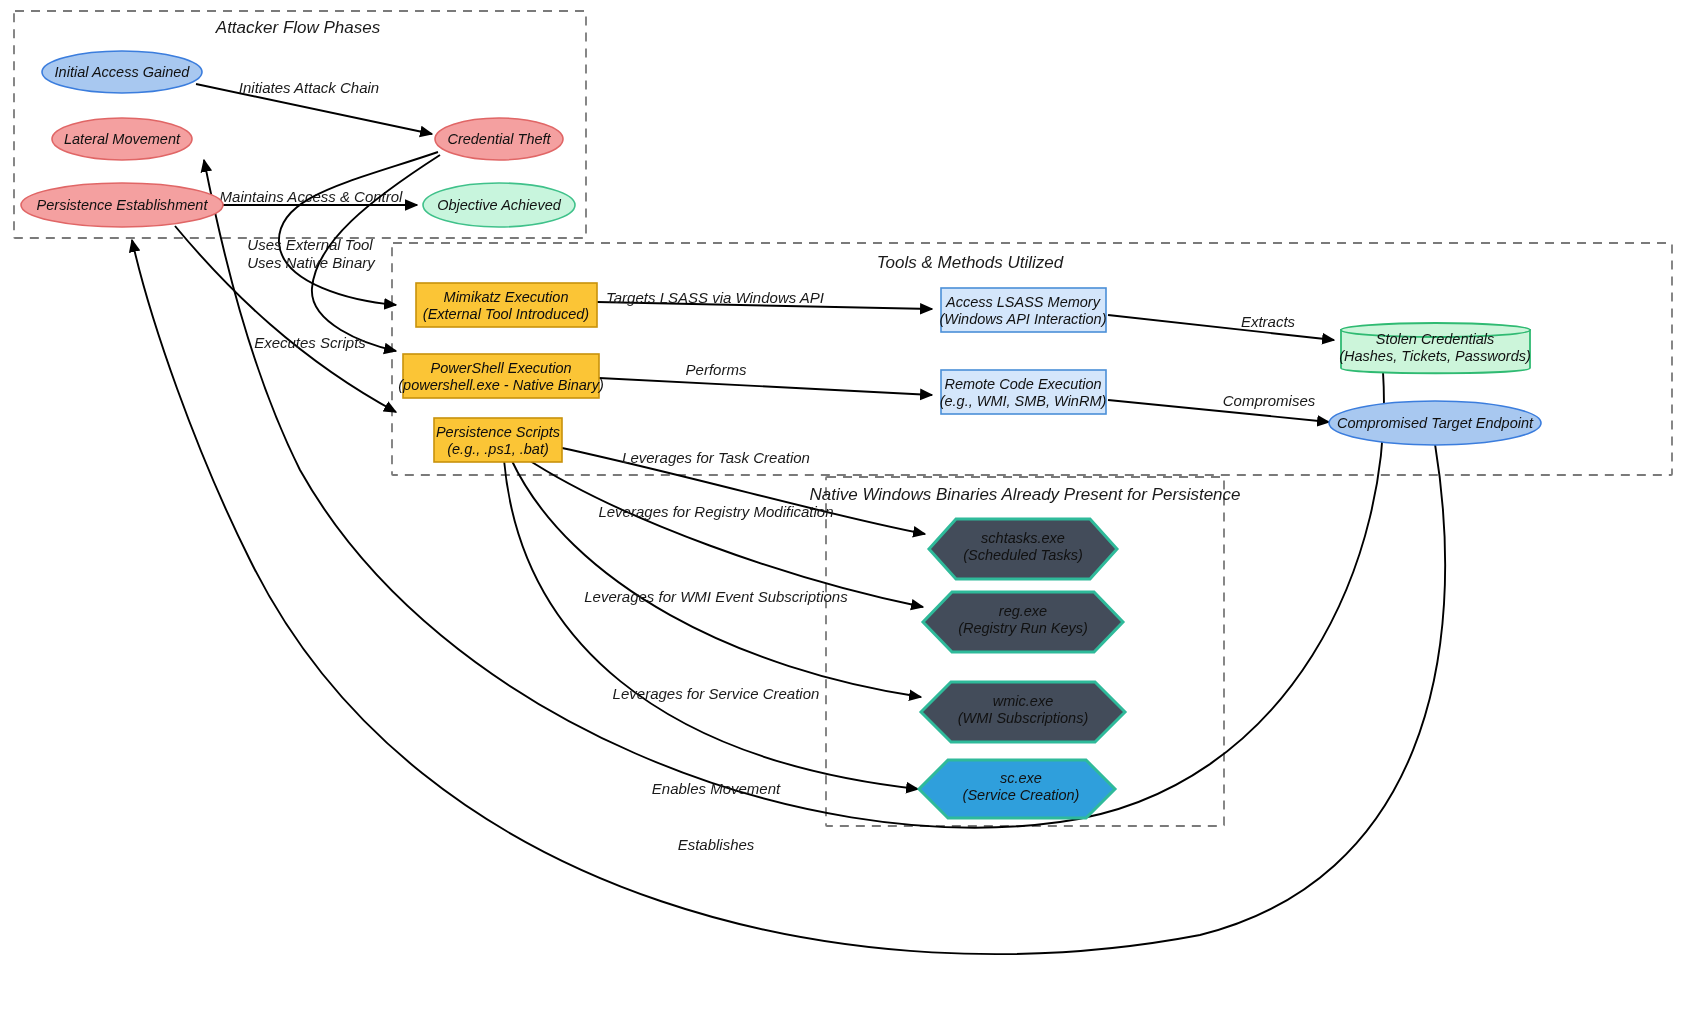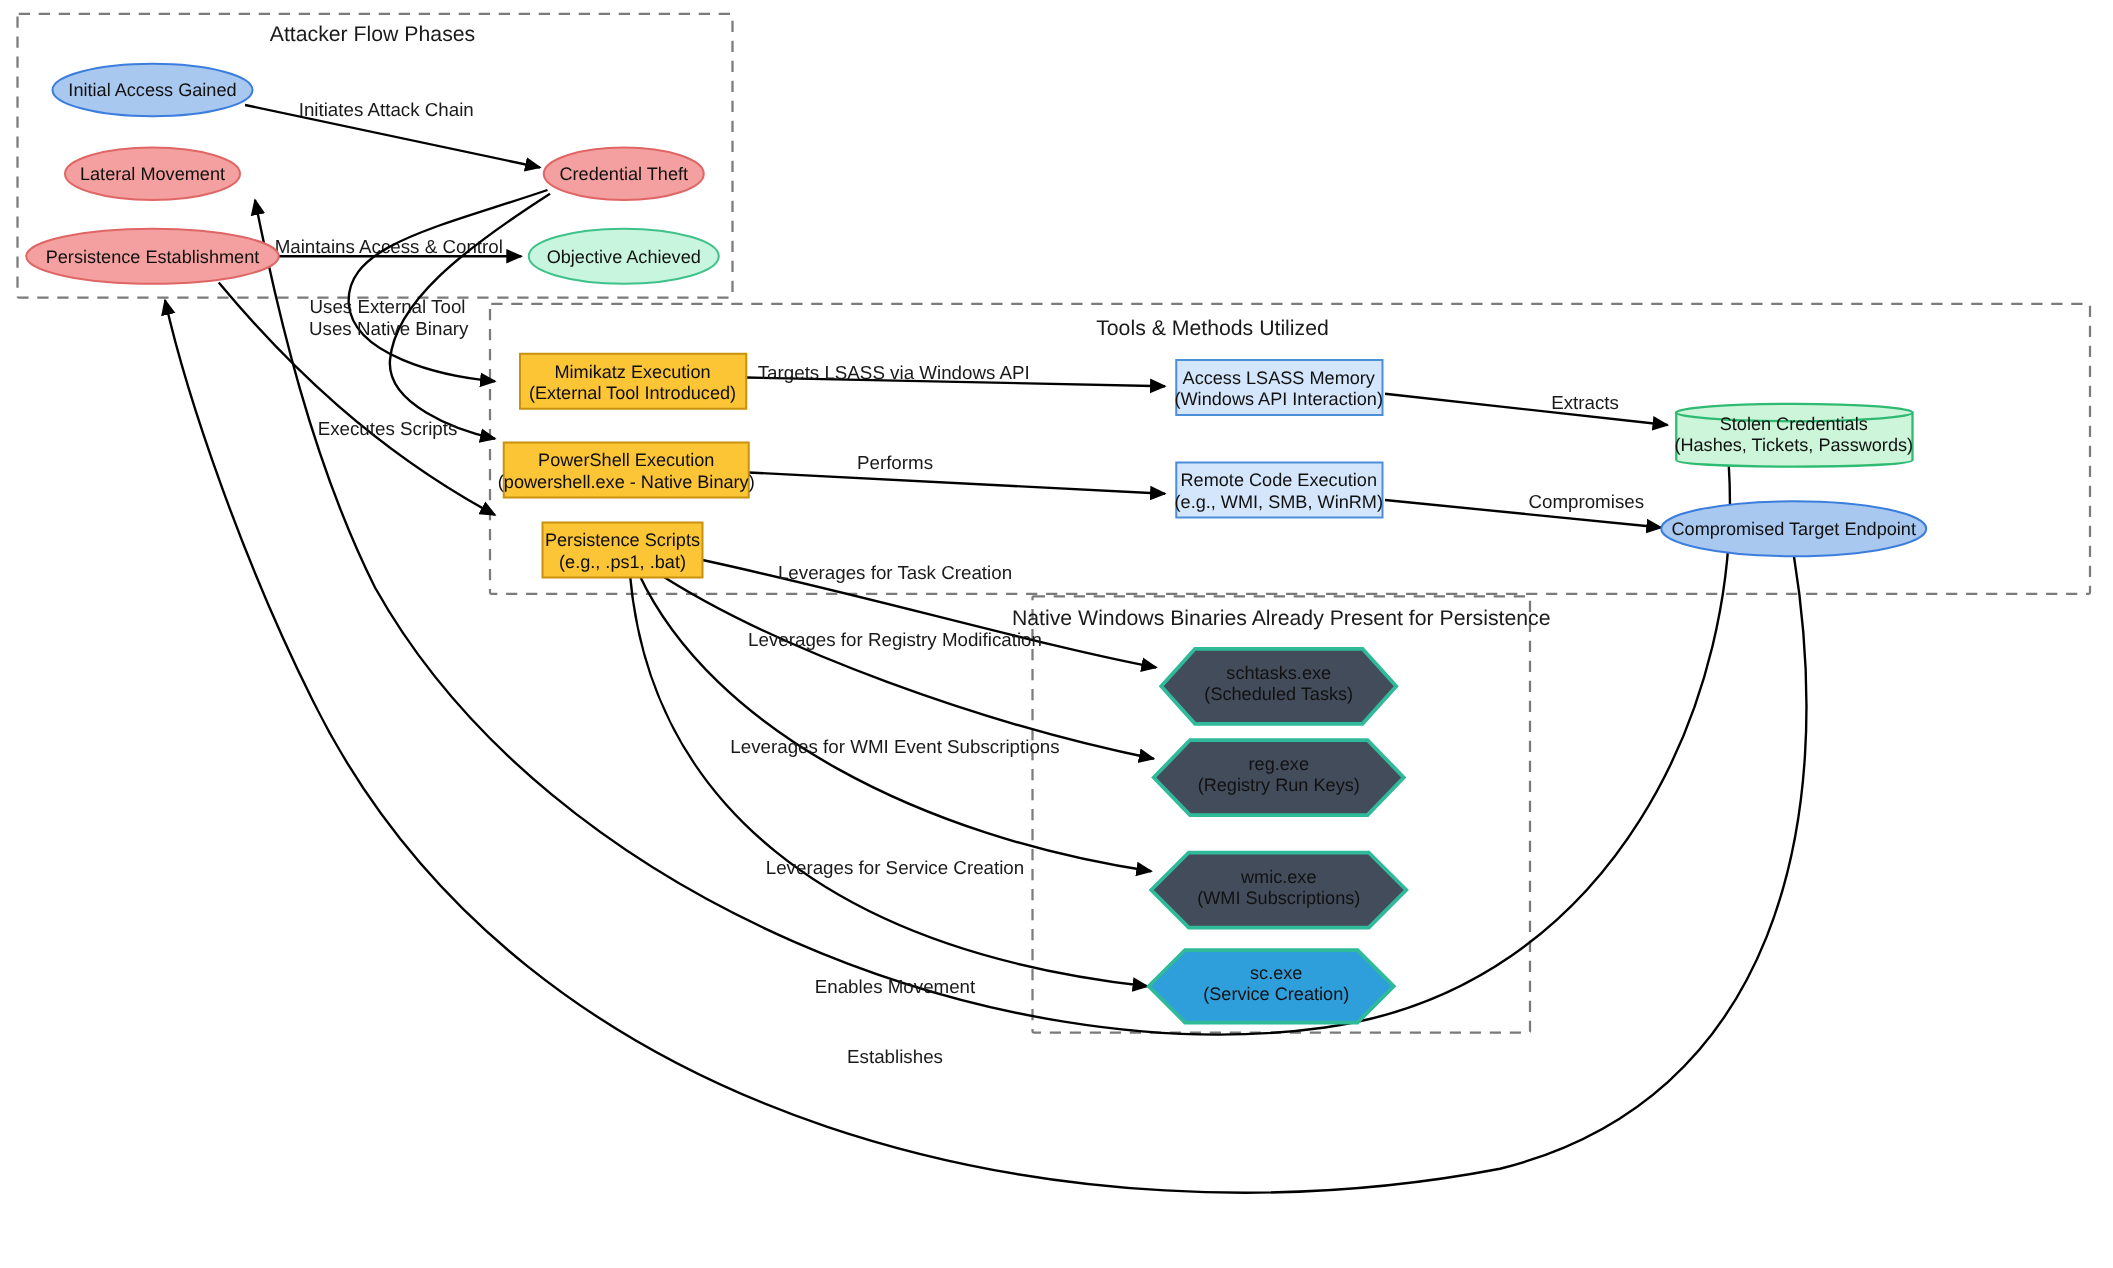--- a/index.html
+++ b/index.html
@@ -1,18 +1,18 @@
 <!DOCTYPE html>
 <html><head>
 <meta charset="utf-8">
 <style>
   html,body{margin:0;padding:0;background:#ffffff;}
   body{width:1690px;height:1014px;overflow:hidden;
        font-family:"Liberation Sans","DejaVu Sans",sans-serif;}
-  #stage{position:relative;width:1690px;height:710px;}
+  #stage{position:relative;width:1690px;height:710px;font-style:italic;}
   svg#canvas{position:absolute;left:0;top:0;width:1690px;height:1014px;}
   .clab{font-family:"Liberation Sans","DejaVu Sans",sans-serif;font-size:15px;fill:#1a1a1a;}
   .ctitle{font-family:"Liberation Sans","DejaVu Sans",sans-serif;font-size:17px;fill:#1a1a1a;}
   .nlab{font-family:"Liberation Sans","DejaVu Sans",sans-serif;font-size:14.5px;fill:#111111;}
   .nlab-dark{font-family:"Liberation Sans","DejaVu Sans",sans-serif;font-size:14.5px;fill:#0d0d0d;}
   .edge{fill:none;stroke:#000000;stroke-width:1.9;}
   .dashbox{fill:none;stroke:#7a7a7a;stroke-width:1.8;stroke-dasharray:9 7;}
 </style>
 </head>
 <body>

